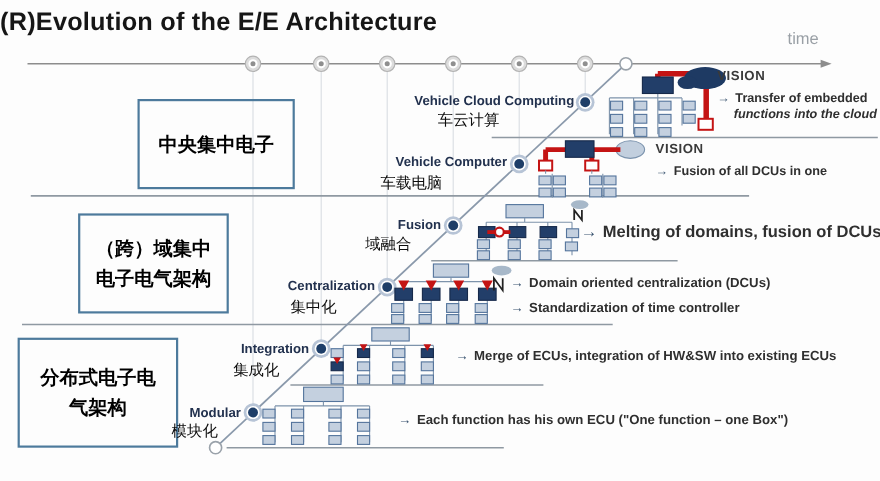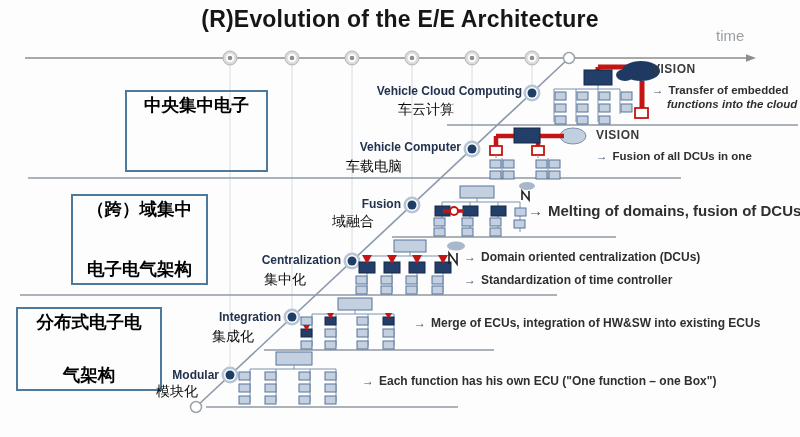--- a/index.html
+++ b/index.html
@@ -4,28 +4,28 @@
 <style>
   html,body{margin:0;padding:0;}
   body{
     width:800px;height:437px;position:relative;overflow:hidden;
     background:#fdfdfd;
     font-family:"Liberation Sans","DejaVu Sans",sans-serif;
   }
   #stage-canvas{position:absolute;left:0;top:0;z-index:1;}
   .txt{position:absolute;z-index:2;}
   .title{
-    left:0;top:6px;width:800px;text-align:center;
+    left:0;top:6px;width:800px;
     font-size:23px;font-weight:600;color:#161616;letter-spacing:.2px;
   }
   .timelabel{font-size:15px;color:#9aa0a6;}
   .gbox{
     position:absolute;z-index:2;background:transparent;
     border:2px solid #4d7a9c;box-sizing:border-box;
-    display:flex;flex-direction:column;justify-content:space-between;
+    display:flex;flex-direction:column;justify-content:center;
     text-align:center;font-weight:bold;font-size:17.5px;line-height:27px;color:#000;
   }
   .sl{position:absolute;text-align:right;font-size:12px;font-weight:bold;color:#22314e;}
   .slzh{position:absolute;font-size:14px;color:#0c0c0c;}
   .desc{position:absolute;color:#2f2f2f;}
   .vision{font-weight:bold;font-size:12px;color:#3a3a3a;margin-bottom:7px;letter-spacing:.5px;}
   .dline{font-size:11.5px;font-weight:600;line-height:14px;white-space:nowrap;}
   .cont{margin-left:15px;font-style:italic;}
   .big .dline{font-size:12px;line-height:23px;}
   .arr{color:#39536f;margin-right:5px;font-weight:bold;}
@@ -263,21 +263,21 @@
 <div class="txt title">(R)Evolution of the E/E Architecture</div>
 <div class="txt timelabel" style="left:716px;top:27px">time</div>
 
 <div class="gbox" style="left:125px;top:90px;width:143px;height:82px">
   <div>中央集中电子</div>
 </div>
 <div class="gbox" style="left:71px;top:194px;width:137px;height:91px">
   <div>（跨）域集中</div>
   <div>电子电气架构</div>
 </div>
-<div class="gbox" style="left:16px;top:307px;width:146px;height:84px">
+<div class="gbox" style="left:16px;top:307px;width:146px;height:100px">
   <div>分布式电子电</div>
   <div>气架构</div>
 </div>
 
 <div class="txt sl" style="left:342px;top:84px;width:180px">Vehicle Cloud Computing</div>
 <div class="txt slzh" style="left:398px;top:101px">车云计算</div>
 
 <div class="txt sl" style="left:330px;top:140px;width:131px">Vehicle Computer</div>
 <div class="txt slzh" style="left:346px;top:158px">车载电脑</div>
 

